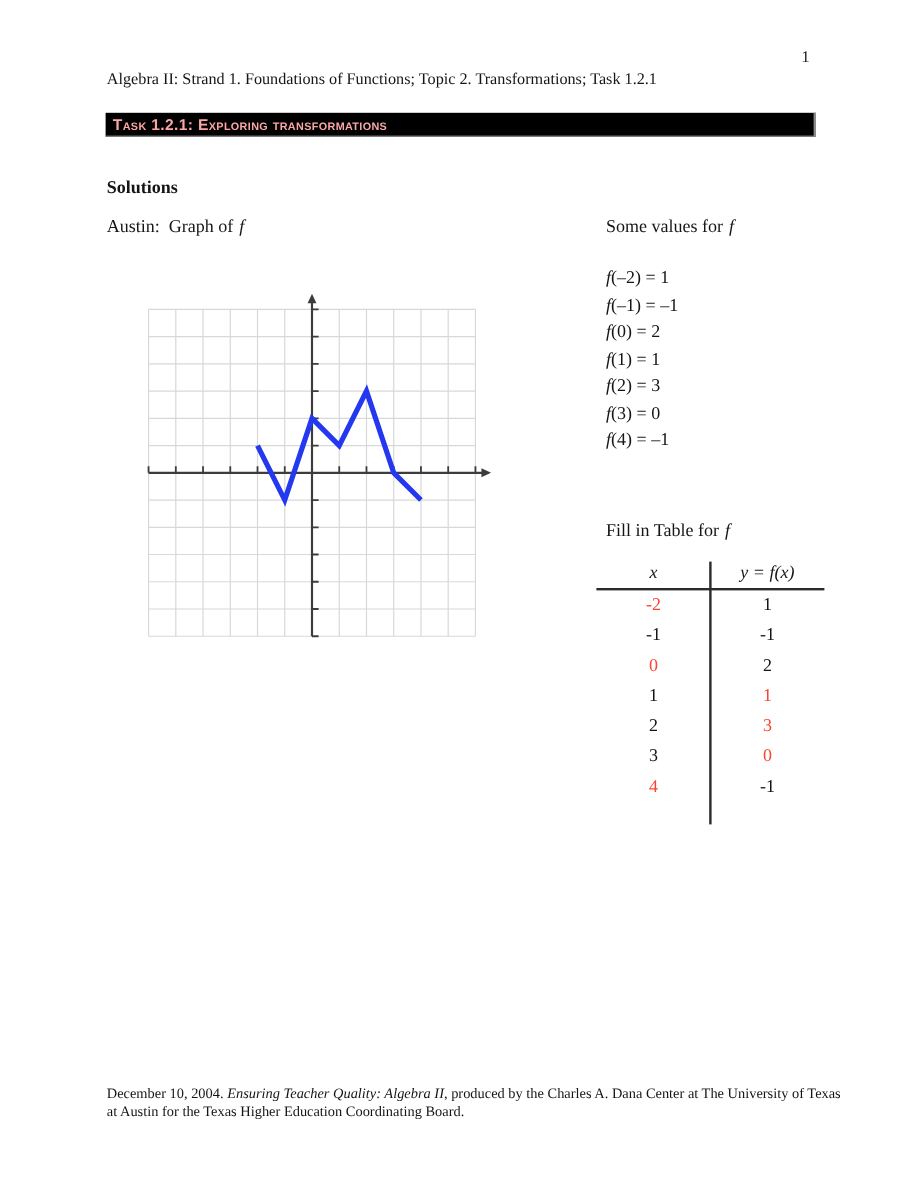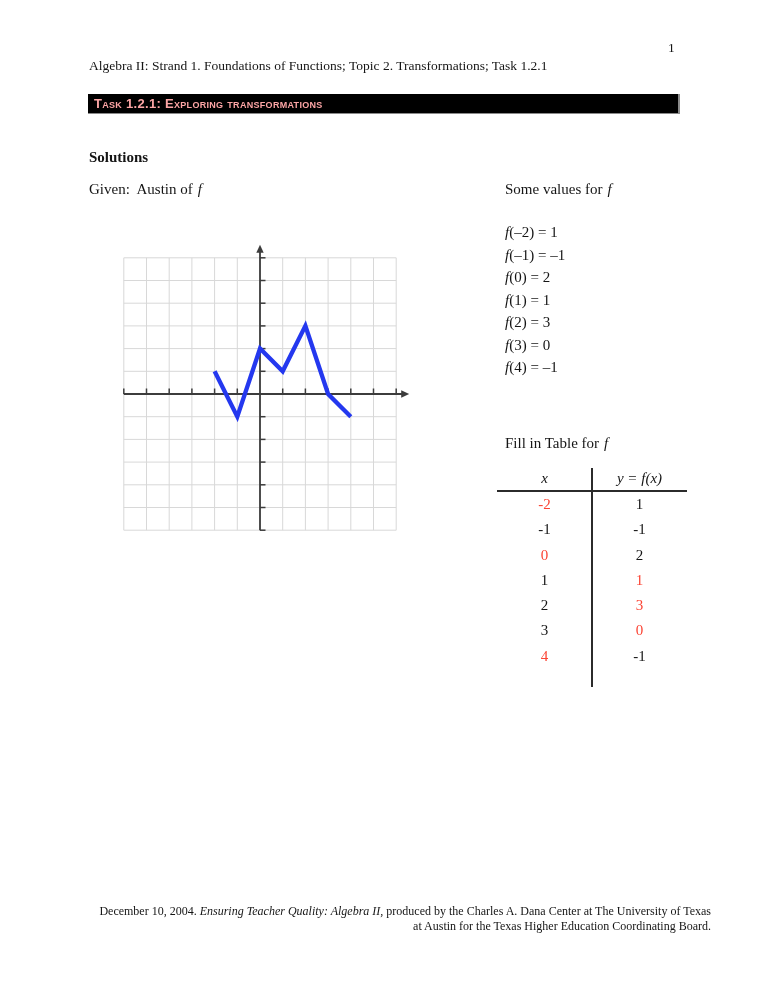--- a/index.html
+++ b/index.html
@@ -26,36 +26,36 @@
   #function-values-list { left:505px; top:221px; font-size:15px; }
   .fline { height:22.5px; line-height:22.5px; }
   .eqsp { white-space:pre; }
   #answer-table { left:497px; top:467px; width:190px; }
   .theader { display:flex; height:23px; line-height:23px; font-size:15px; font-style:italic; }
   .thcell { width:50%; text-align:center; }
   .hrule { height:0; border-top:2px solid #2b2b2b; }
   .trow { display:flex; height:25.3px; line-height:25.3px; font-size:15px; }
   .tcell { width:50%; text-align:center; }
   .vline { position:absolute; left:94px; top:1px; width:2px; height:219px; background:#2b2b2b; }
-  #footer { left:89px; top:904px; width:622px; font-size:12px; line-height:14.5px;text-align:right; }
+  #footer { left:89px; top:904px; width:622px; font-size:12px; line-height:14.5px; }
 </style>
 </head>
 <body>
 
 <div class="abs" id="page-number">1</div>
 
 <div class="abs" id="header-line">Algebra II: Strand 1. Foundations of Functions; Topic 2. Transformations; Task 1.2.1</div>
 
 <div class="abs" id="task-bar">
   <span>Task 1.2.1: Exploring transformations</span>
 </div>
 
 <div class="abs" id="solutions-heading">Solutions</div>
 
-<div class="abs" id="given-line"><span>Given:  Austin of</span><span class="mi fsp">f</span></div>
+<div class="abs" id="given-line"><span>Austin:  Graph of</span><span class="mi fsp">f</span></div>
 
 <div class="abs" id="some-values-line"><span>Some values for</span><span class="mi fsp">f</span></div>
 
 <div class="abs" id="graph-wrap">
   <svg id="graph-svg" width="300" height="300" viewBox="0 0 300 300" xmlns="http://www.w3.org/2000/svg">
       <line x1="13.800000000000011" y1="286.2" x2="13.800000000000011" y2="13.800000000000011" stroke="#d8d8d8" stroke-width="1"></line>
       <line x1="13.800000000000011" y1="286.2" x2="286.2" y2="286.2" stroke="#d8d8d8" stroke-width="1"></line>
       <line x1="36.5" y1="286.2" x2="36.5" y2="13.800000000000011" stroke="#d8d8d8" stroke-width="1"></line>
       <line x1="13.800000000000011" y1="263.5" x2="286.2" y2="263.5" stroke="#d8d8d8" stroke-width="1"></line>
       <line x1="59.2" y1="286.2" x2="59.2" y2="13.800000000000011" stroke="#d8d8d8" stroke-width="1"></line>

